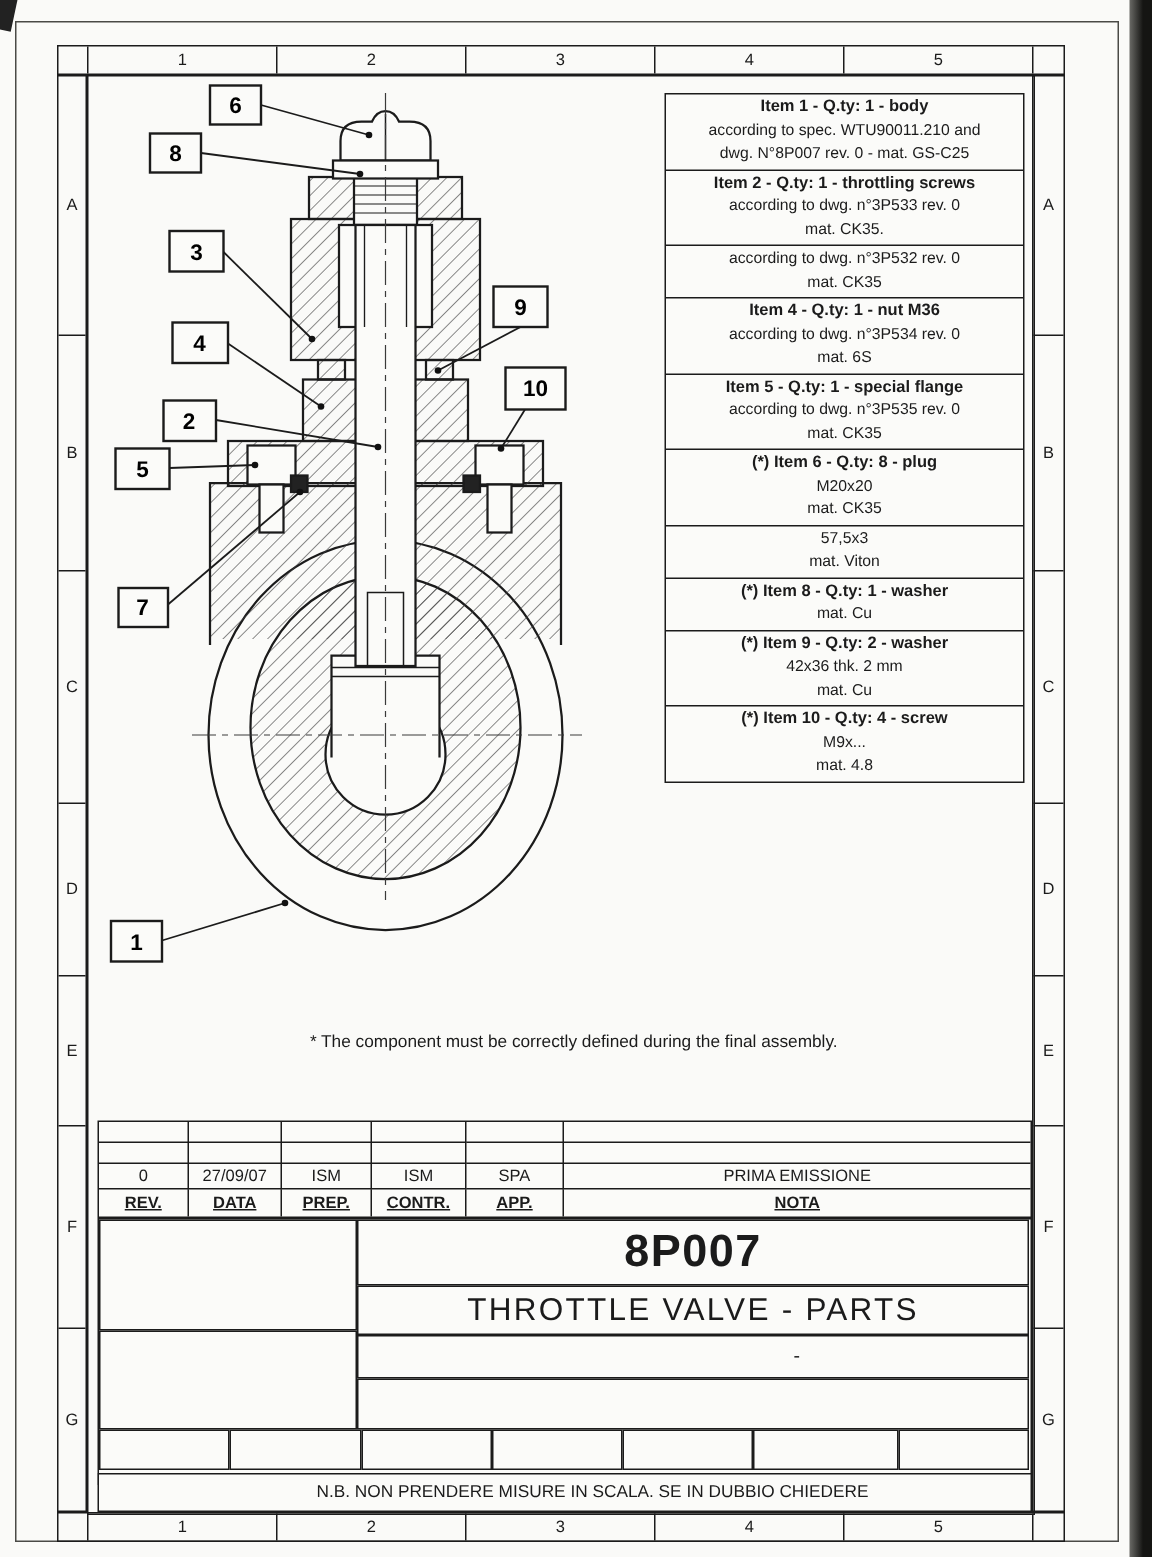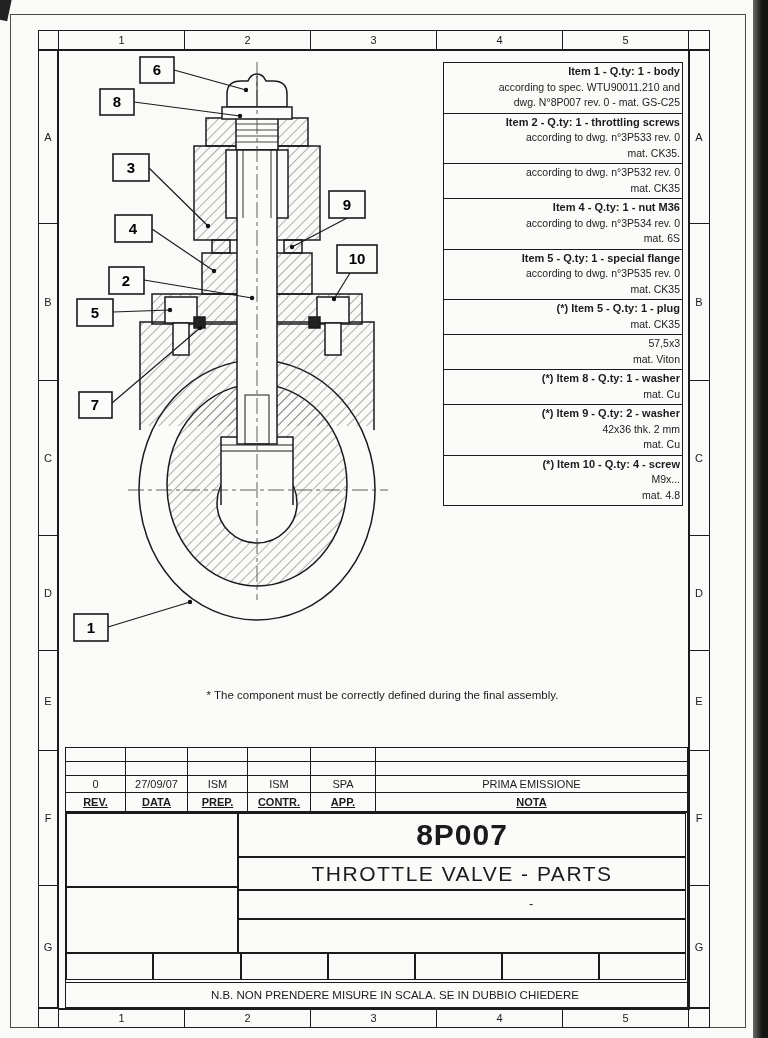--- a/index.html
+++ b/index.html
@@ -16,21 +16,21 @@
   .strip{display:flex;border:1.4px solid #1b1b1b;box-sizing:border-box;font-size:11px;}
   .strip.h{flex-direction:row;}
   .strip.v{flex-direction:column;}
   .zcell{display:flex;align-items:center;justify-content:center;box-sizing:border-box;}
   .strip.h .zcell{border-right:1.4px solid #1b1b1b;height:100%;}
   .strip.h .zcell:last-child{border-right:none;}
   .strip.v .zcell{border-bottom:1.4px solid #1b1b1b;width:100%;}
   .strip.v .zcell:last-child{border-bottom:none;}
   
   .parts-table{left:443px;top:62px;width:238px;border:1.7px solid #1b1b1b;background:#fbfbf9;}
-  .part-item{border-top:1.5px solid #1b1b1b;padding:1px 2px 2px 2px;text-align:right;}
+  .part-item{border-top:1.5px solid #1b1b1b;padding:1px 2px 2px 2px;text-align:center;}
   .part-item:first-child{border-top:none;}
   .part-title{font-size:11px;font-weight:bold;line-height:15.5px;}
   .part-line{font-size:10.5px;line-height:15.5px;}
   
   .footnote{left:105px;top:689px;width:555px;text-align:center;font-size:11.5px;}
   
   .rev-table{left:65px;top:747px;width:623px;height:65px;display:grid;
              grid-template-columns:60px 62px 60px 63px 65px auto;
              grid-template-rows:14px 14px 17px 18px;
              border:1.5px solid #1b1b1b;box-sizing:border-box;background:#fbfbf9;}
@@ -227,21 +227,22 @@
       <div class="part-title">Item 4 - Q.ty: 1 - nut M36</div>
       <div class="part-line">according to dwg. n°3P534 rev. 0</div>
       <div class="part-line">mat. 6S</div>
     </div>
     <div class="part-item">
       <div class="part-title">Item 5 - Q.ty: 1 - special flange</div>
       <div class="part-line">according to dwg. n°3P535 rev. 0</div>
       <div class="part-line">mat. CK35</div>
     </div>
     <div class="part-item">
-      <div class="part-title">(*) Item 5 - Q.ty: 1 - plug</div>
+      <div class="part-title">(*) Item 6 - Q.ty: 8 - plug</div>
+      <div class="part-line">M20x20</div>
       <div class="part-line">mat. CK35</div>
     </div>
     <div class="part-item">
       <div class="part-line">57,5x3</div>
       <div class="part-line">mat. Viton</div>
     </div>
     <div class="part-item">
       <div class="part-title">(*) Item 8 - Q.ty: 1 - washer</div>
       <div class="part-line">mat. Cu</div>
     </div>

